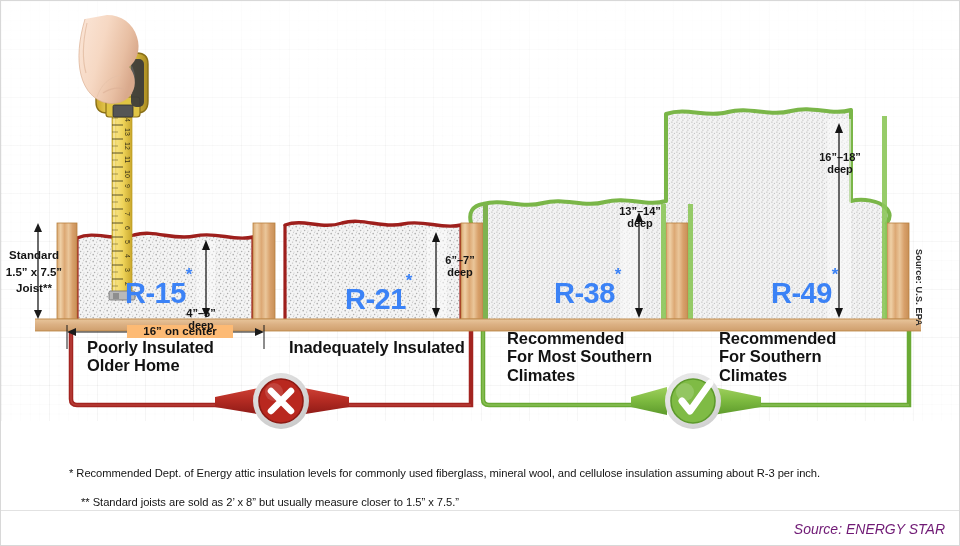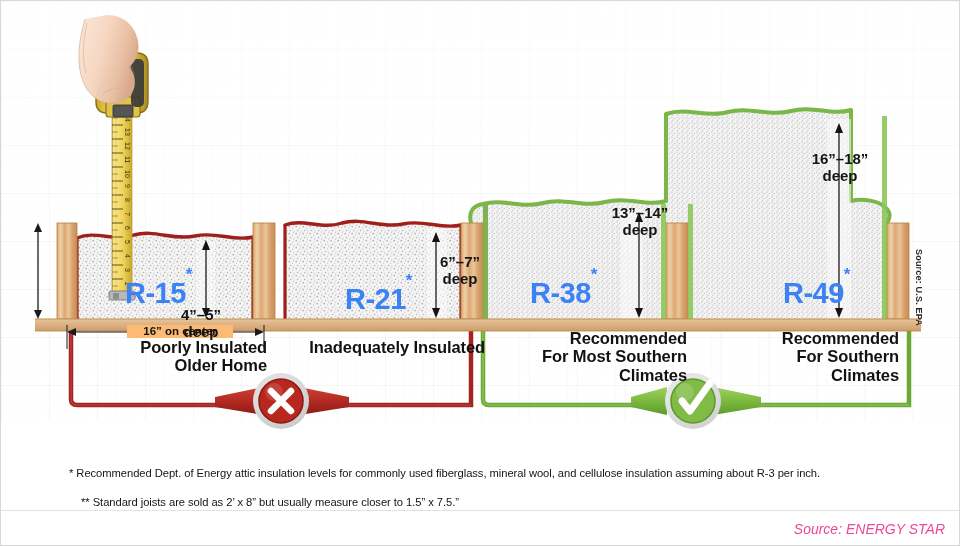--- a/index.html
+++ b/index.html
@@ -35,40 +35,40 @@
   .art{position:absolute;left:0;top:0;}
 
   
   .tx{position:absolute;color:#1b1b1b;line-height:1.12;}
   .rval{
     font-weight:bold;letter-spacing:-0.5px;
     font-size:29px;color:#3b82f6;
   }
   .rval sup{font-size:17px;top:-.75em;position:relative;}
   .deep{
-    font-weight:bold;font-size:15px;text-align:center;color:#141414;
+    font-weight:bold;font-size:11px;text-align:center;color:#141414;
   }
   .cap{
-    font-weight:bold;font-size:16.5px;text-align:right;color:#121212;
+    font-weight:bold;font-size:16.5px;text-align:left;color:#121212;
     letter-spacing:-0.1px;
   }
   .smalldim{font-weight:bold;font-size:11.5px;color:#141414;text-align:center;}
   .leftdim{font-weight:bold;font-size:11.5px;color:#141414;text-align:center;line-height:1.45;}
   .vsrc{
     position:absolute;font-size:9px;font-weight:bold;color:#2b2b2b;
     writing-mode:vertical-rl;text-orientation:mixed;letter-spacing:.2px;
   }
   .note{
     position:absolute;font-size:11.2px;color:#141414;letter-spacing:-0.05px;
     white-space:nowrap;
     margin-top:14px;
   }
   .srcline{
     position:absolute;right:14px;bottom:8px;
-    font-size:14px;font-style:italic;color:#ec4899;
+    font-size:14px;font-style:italic;color:#701a75;
     font-family:"Liberation Sans", sans-serif;
   }
   .divider{
     position:absolute;left:0;right:0;bottom:34px;height:1px;background:#e2e2e2;
   }
 </style>
 </head>
 <body>
 
 <div id="stage">
@@ -348,42 +348,47 @@
       <path d="M630,396 L666,386 L666,414 L630,406 Z" fill="url(#greenband)"></path>
       <path d="M712,386 L760,396 L760,406 L712,414 Z" fill="url(#greenband)"></path>
       <circle cx="692" cy="400" r="28" fill="url(#gcirc)"></circle>
       <circle cx="692" cy="400" r="22" fill="#7fbb45"></circle>
       <circle cx="692" cy="400" r="22" fill="none" stroke="#5d9a2c" stroke-width="1.6"></circle>
       <path d="M681,400 L689,410 L709,382" fill="none" stroke="#ffffff" stroke-width="7" stroke-linecap="round" stroke-linejoin="round"></path>
       <circle cx="684" cy="391" r="9" fill="#ffffff" opacity=".16"></circle>
     </g>
   </svg>
 
+  <div class="tx leftdim" style="left:2px;top:246px;width:62px;">
+    <div>Standard</div>
+    <div>1.5” x 7.5”</div>
+    <div>Joist**</div>
+  </div>
 
   <div class="tx smalldim" style="left:126px;top:324px;width:100px;background:#fdba74;padding:0 3px;">16” on center</div>
 
   <div class="tx rval" style="left:124px;top:276px;"><span>R-15</span><sup>*</sup></div>
   <div class="tx deep" style="left:169px;top:262px;width:62px;margin-top:44px;">
     <div>4”–5”</div>
     <div>deep</div>
   </div>
 
   <div class="tx rval" style="left:344px;top:282px;"><span>R-21</span><sup>*</sup></div>
   <div class="tx deep" style="left:428px;top:253px;width:62px;">
     <div>6”–7”</div>
     <div>deep</div>
   </div>
 
-  <div class="tx rval" style="left:529px;top:276px;"><span>R-38</span><sup>*</sup></div>
+  <div class="tx rval" style="left:553px;top:276px;"><span>R-38</span><sup>*</sup></div>
   <div class="tx deep" style="left:602px;top:204px;width:74px;">
     <div>13”–14”</div>
     <div>deep</div>
   </div>
 
-  <div class="tx rval" style="left:770px;top:276px;margin-left:12px;"><span>R-49</span><sup>*</sup></div>
+  <div class="tx rval" style="left:770px;top:276px;"><span>R-49</span><sup>*</sup></div>
   <div class="tx deep" style="left:802px;top:150px;width:74px;">
     <div>16”–18”</div>
     <div>deep</div>
   </div>
 
   <div class="tx cap" style="left:86px;top:337px;width:180px;">
     <div>Poorly Insulated</div>
     <div>Older Home</div>
   </div>
   <div class="tx cap" style="left:288px;top:337px;width:196px;">

